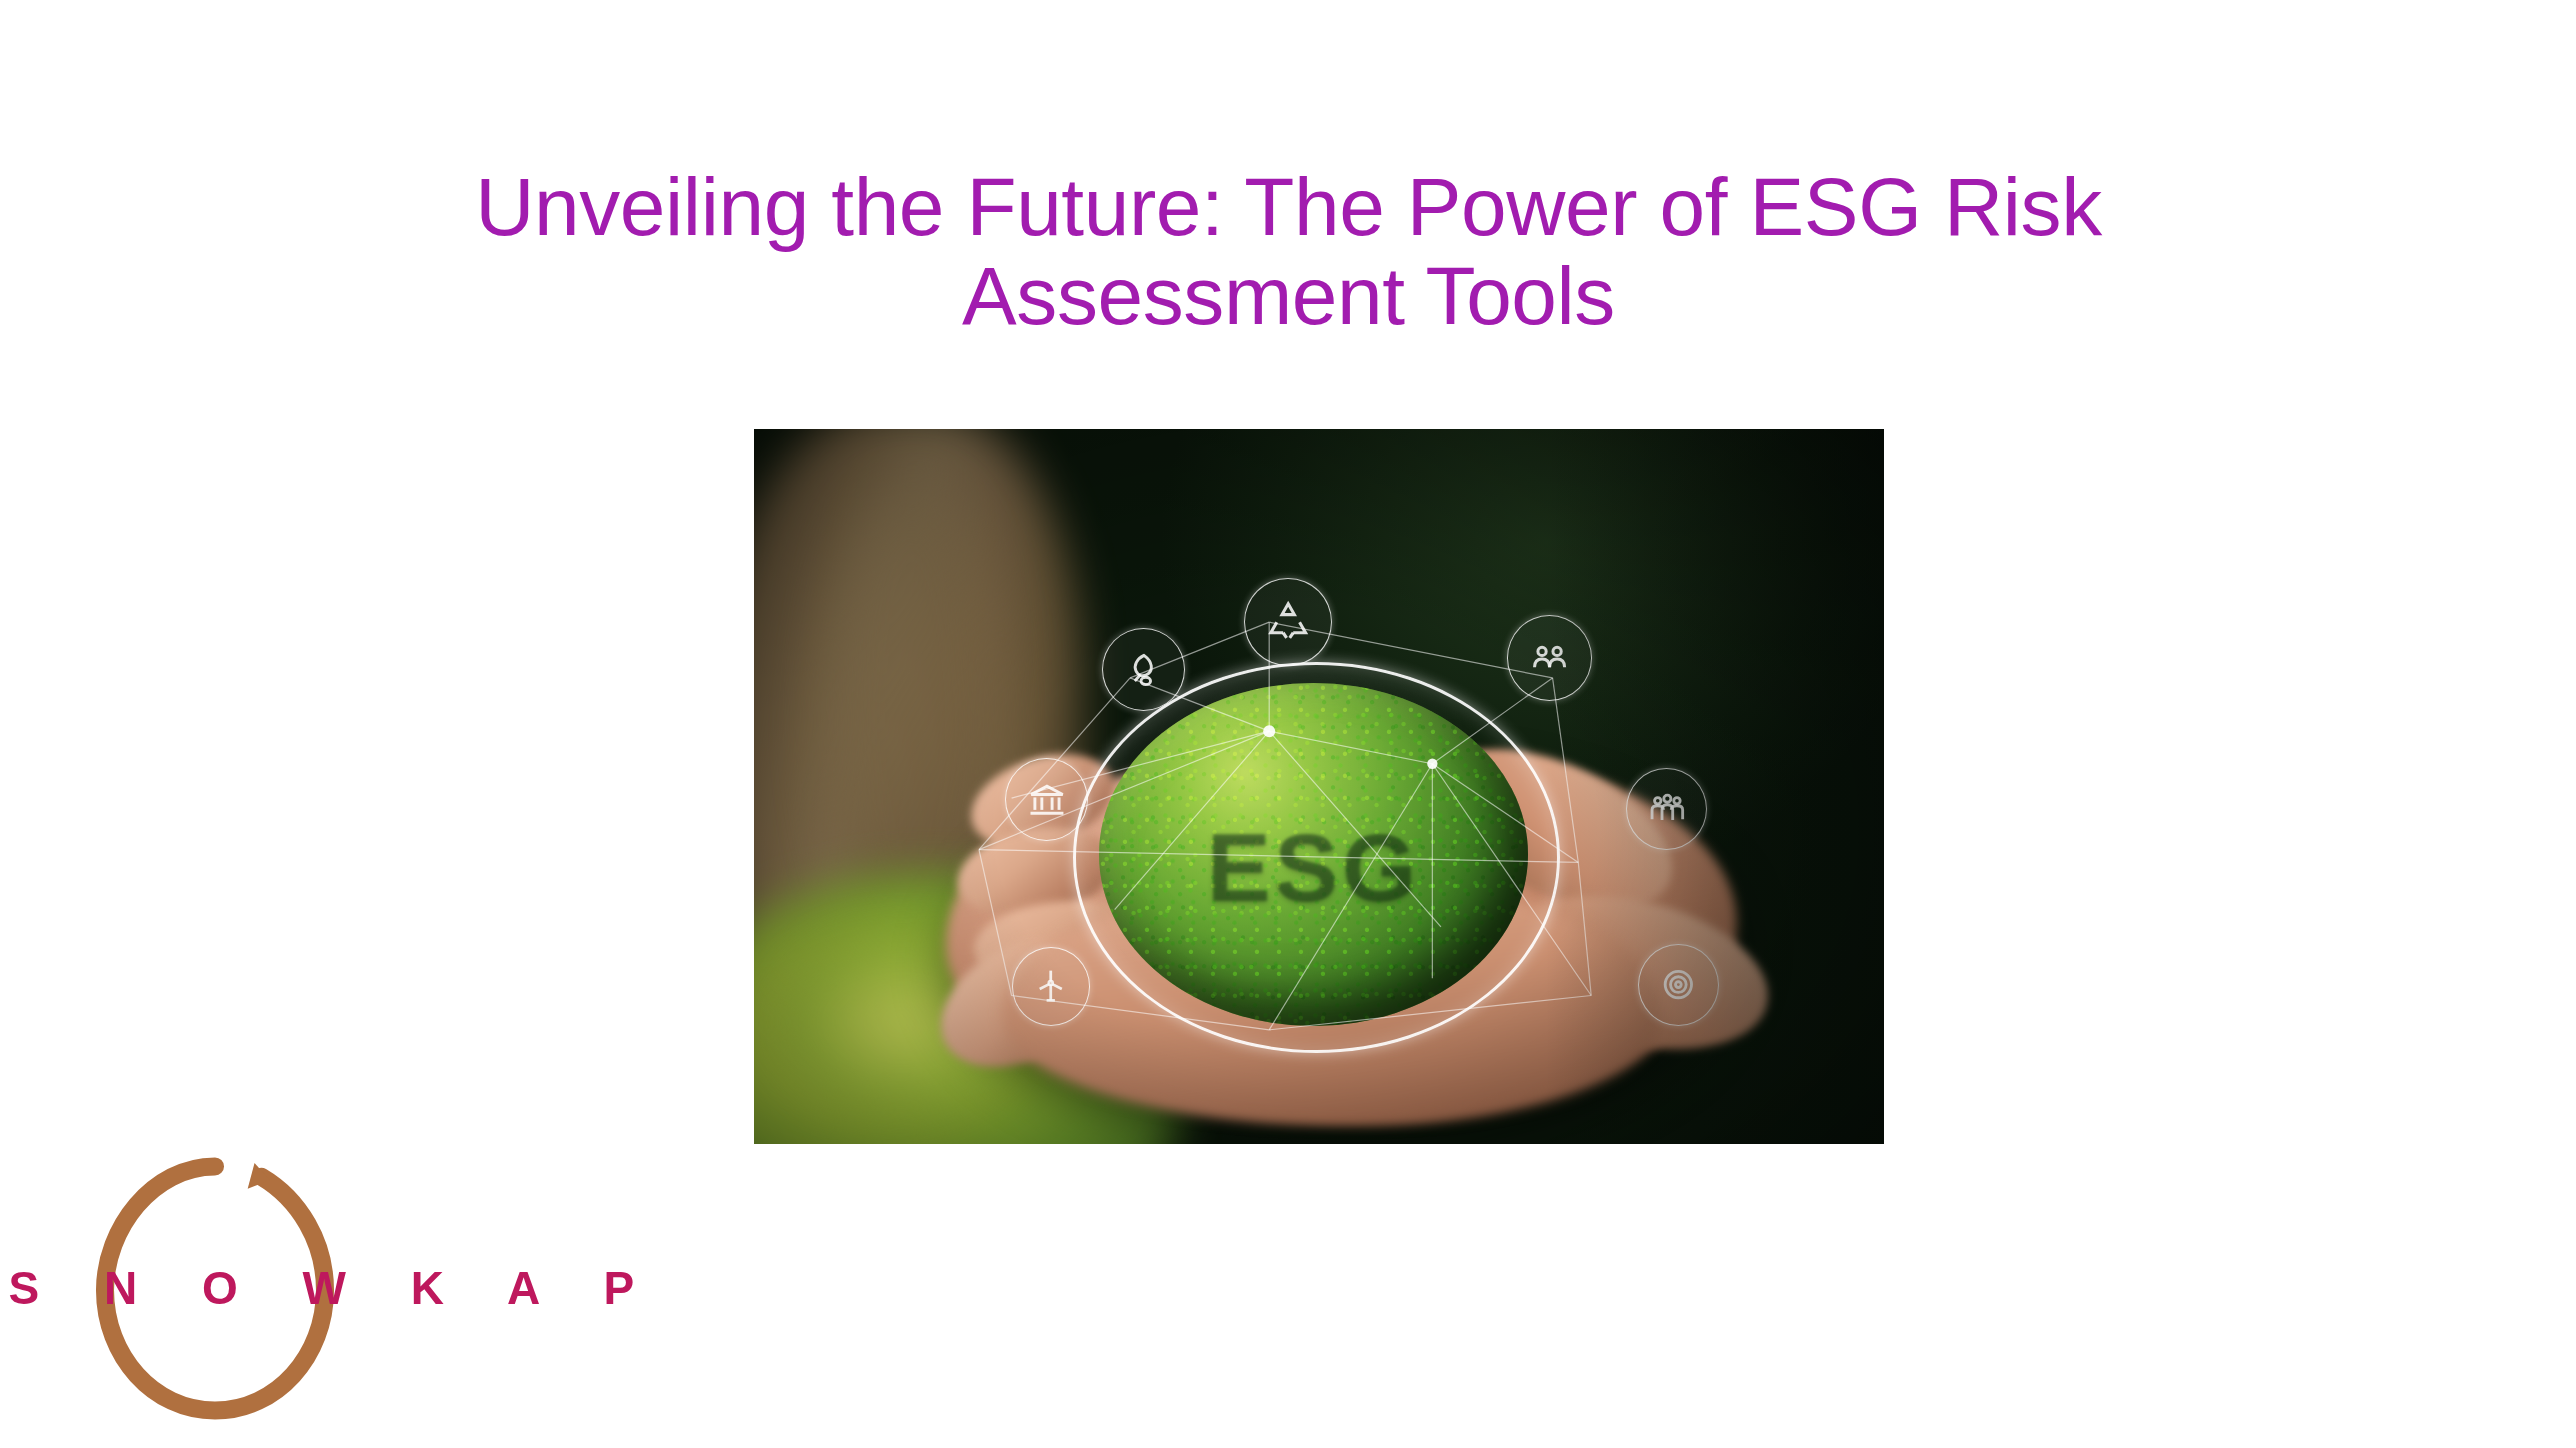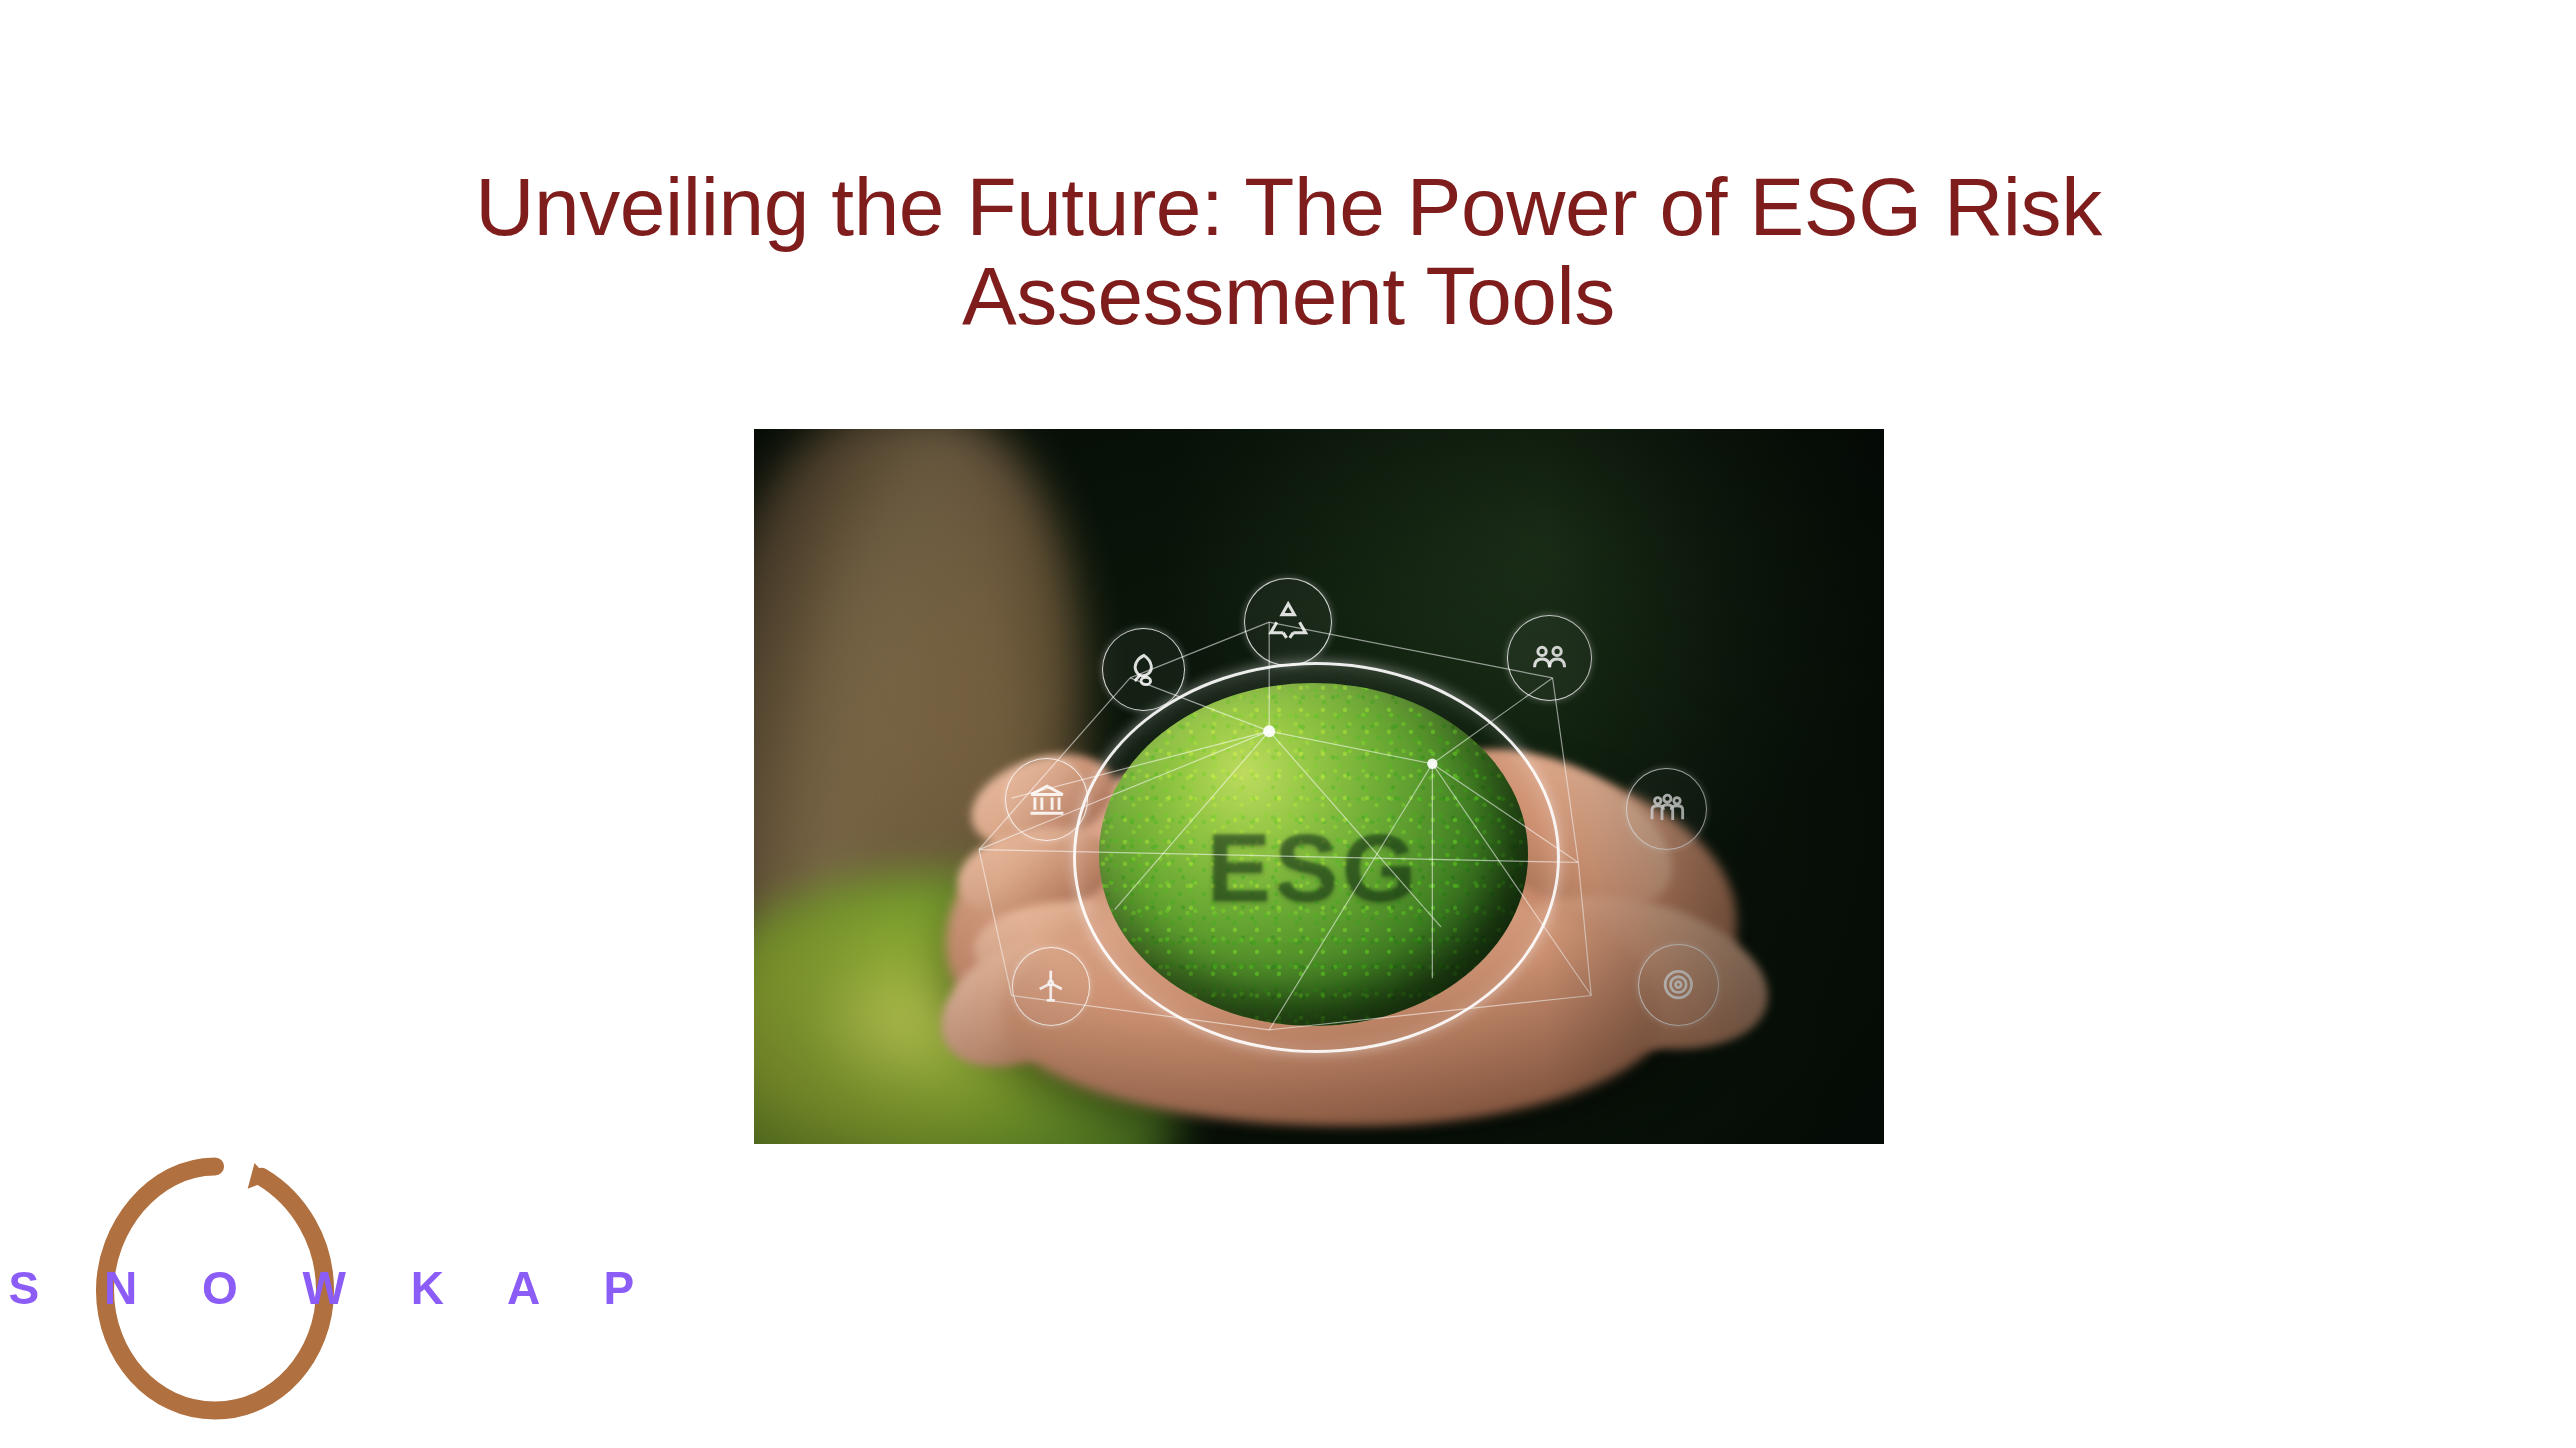--- a/index.html
+++ b/index.html
@@ -24,21 +24,21 @@
     background: #ffffff;
   }
 
   
   .slide-title {
     position: absolute;
     left: 361px;
     top: 163px;
     width: 1855px;
     text-align: center;
-    color: #7f1d1d;
+    color: #a21caf;
     font-family: "Liberation Sans", sans-serif;
     font-size: 82px;
     font-weight: 400;
     line-height: 1.08;
     letter-spacing: -0.4px;
     white-space: pre-line;
   }
 
   
   .photo-frame {
@@ -256,21 +256,21 @@
   }
   .logo-word {
     position: absolute;
     left: 0;
     top: 110px;
     width: 558px;
     font-family: "Liberation Sans", sans-serif;
     font-size: 46px;
     font-weight: 700;
     letter-spacing: 26px;
-    color: #8b5cf6;
+    color: #be185d;
     white-space: pre;
   }
 </style>
 </head>
 <body>
 
 <div class="slide">
 
   <div class="slide-title">Unveiling the Future: The Power of ESG Risk
 Assessment Tools</div>

